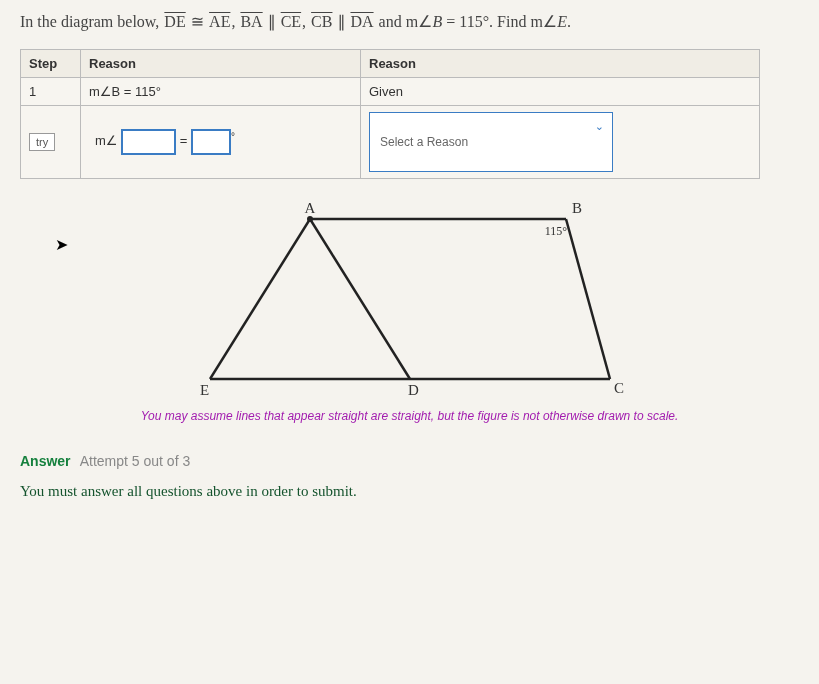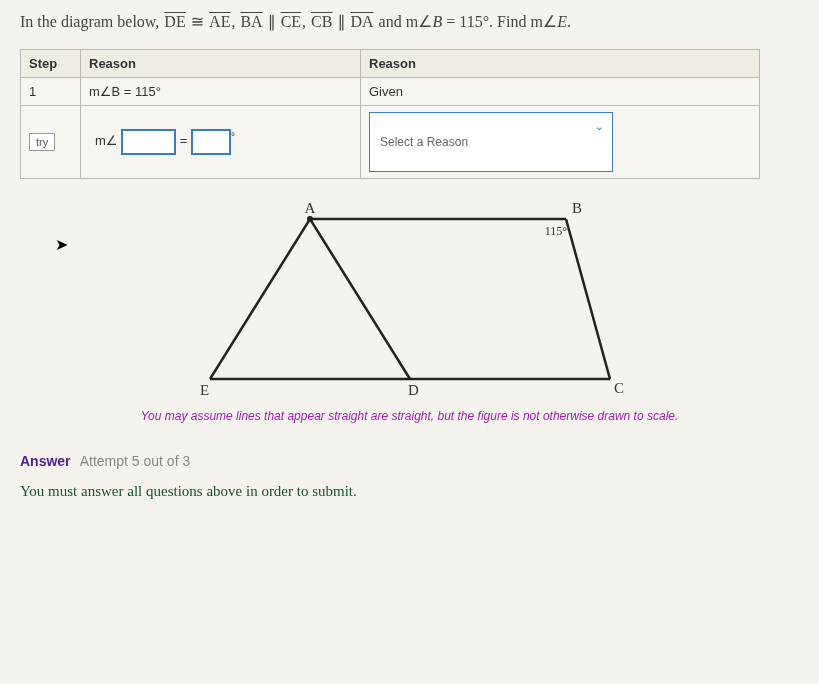--- a/index.html
+++ b/index.html
@@ -96,21 +96,21 @@
       margin: 10px 0 30px 0;
       font-family: Arial, sans-serif;
     }
     .answer-line {
       font-family: Arial, sans-serif;
       font-size: 14px;
       color: #888;
       margin-bottom: 14px;
     }
     .answer-label {
-      color: #4c1d95;
+      color: #15803d;
       font-weight: bold;
       margin-right: 6px;
     }
     .submit-note {
       font-family: Georgia, serif;
       font-size: 15px;
       color: #14532d;
     }
     svg text { font-family: Georgia, serif; }
   </style>

